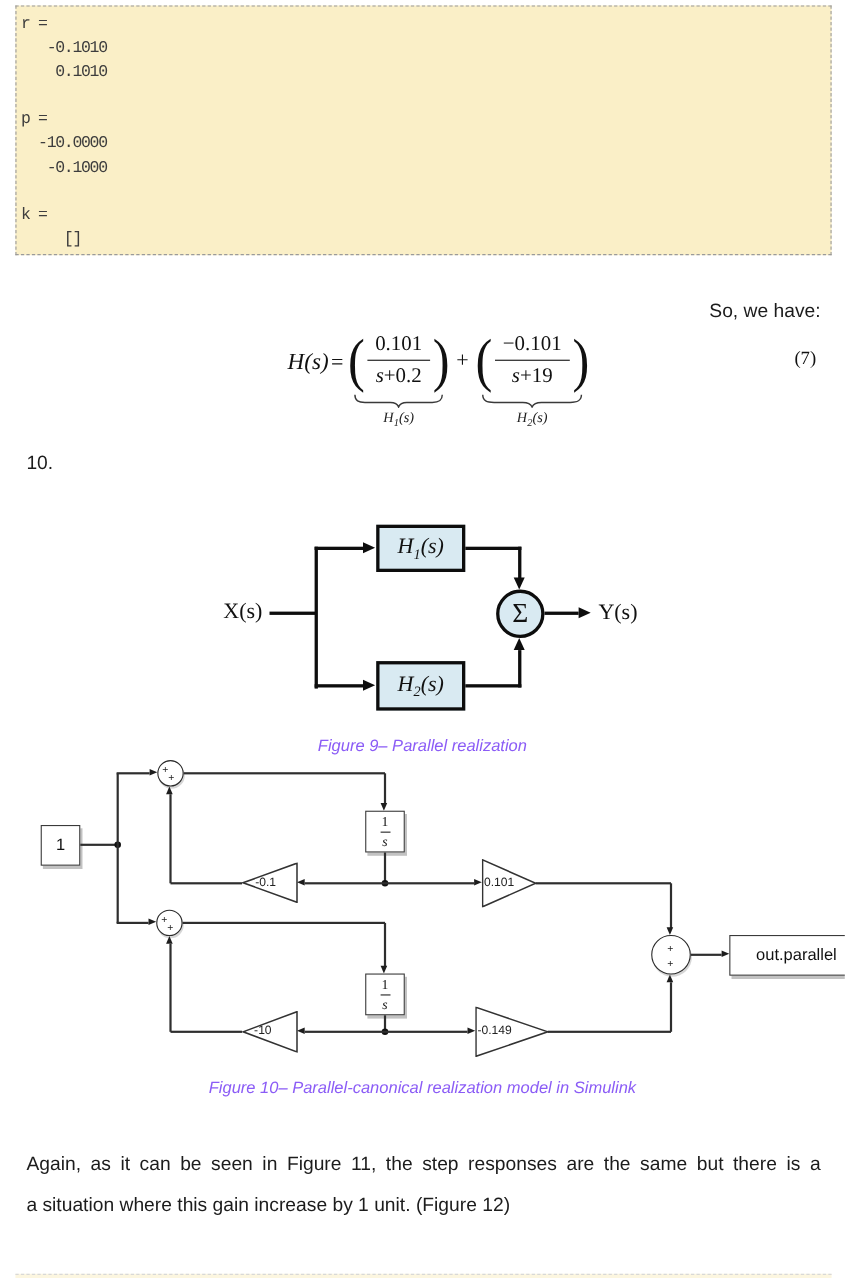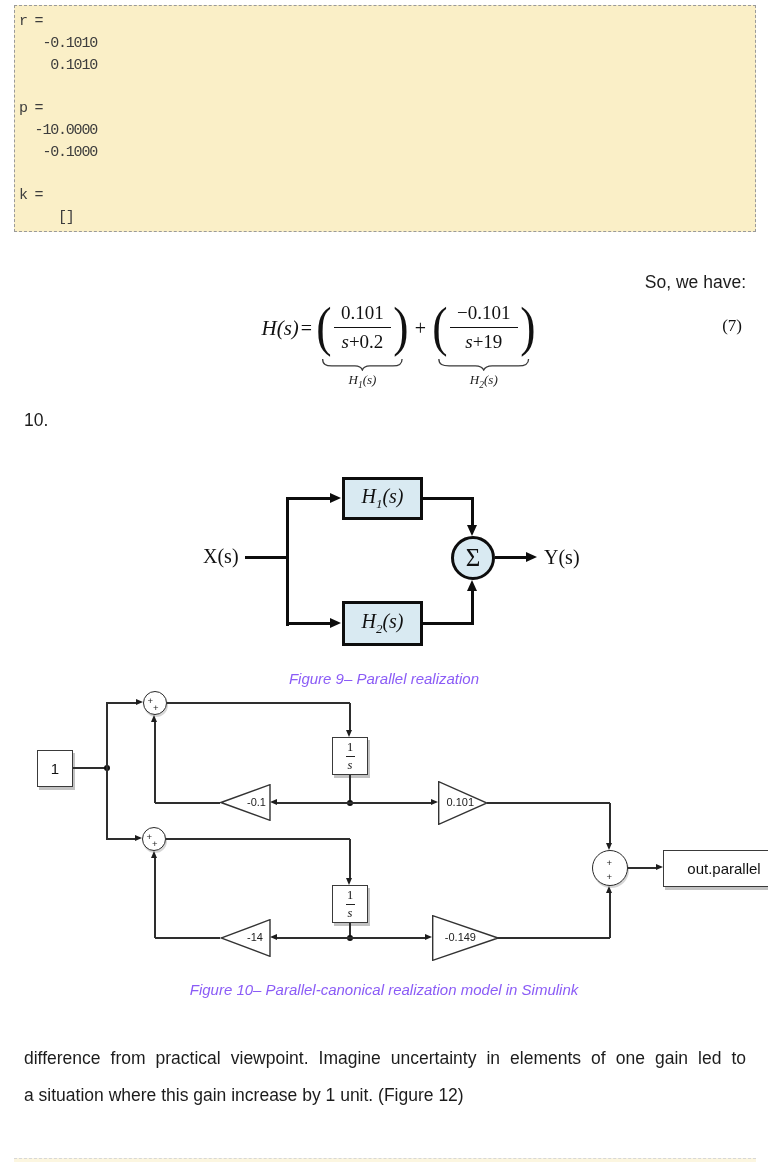--- a/index.html
+++ b/index.html
@@ -75,21 +75,21 @@
   .sm-block { position:absolute; background:#fff; border:1.5px solid #3a3a3a;
               box-shadow:2px 3px 0 rgba(120,120,120,.45);
               display:flex; align-items:center; justify-content:center;
               font-size:15px; color:#111; }
   .sm-sum { position:absolute; border-radius:50%; background:#fff; border:1.6px solid #2a2a2a;
             box-shadow:1px 2px 0 rgba(120,120,120,.3); }
   .sm-plus { position:absolute; font-size:9.5px; line-height:9px; color:#222; font-family:"Liberation Sans",sans-serif; }
   .integ { flex-direction:column; font-family:"Liberation Serif","DejaVu Serif",serif; font-size:12.5px; }
   .integ .bar { width:9px; border-top:1.3px solid #222; margin:1px 0; }
   .gain-svg { position:absolute; }
-  .gain-label { position:absolute; font-size:11px; color:#222; text-align:right; line-height:12px; }
+  .gain-label { position:absolute; font-size:11px; color:#222; text-align:left; line-height:12px; }
 
   .next-block-edge { position:absolute; left:14px; top:1158px; width:742px; height:4px;
                      background:#faefc7; border-top:1px dashed #b8b8b8; opacity:.55; }
 </style>
 </head>
 <body>
 
 <div class="page">
 
   <pre class="code-block">r = 
@@ -254,21 +254,21 @@
       <span class="var-i">s</span>
     </div>
     <div class="smv" style="left:349px; top:923px; height:15px;"></div>
     <div class="dot" style="left:347px; top:935px;"></div>
 
     <div class="smh" style="left:277px; top:937px; width:73px;"></div>
     <div class="ar-l" style="left:270px; top:934px;"></div>
     <svg class="gain-svg" style="left:220px; top:919px;" width="51" height="38">
       <polygon points="50,0.7 50,37.3 1,19" fill="#ffffff" stroke="#333333" stroke-width="1.4"></polygon>
     </svg>
-    <div class="gain-label" style="left:231px; top:931px; width:32px;">-14</div>
+    <div class="gain-label" style="left:231px; top:931px; width:32px;">-10</div>
     <div class="smh" style="left:155px; top:937px; width:65px;"></div>
     <div class="smv" style="left:154px; top:858px; height:80px;"></div>
     <div class="ar-u" style="left:151px; top:851px;"></div>
 
     <div class="smh" style="left:350px; top:937px; width:75px;"></div>
     <div class="ar-r" style="left:425px; top:934px;"></div>
     <svg class="gain-svg" style="left:432px; top:915px;" width="67" height="46">
       <polygon points="0.7,0.7 0.7,45.3 66,23" fill="#ffffff" stroke="#333333" stroke-width="1.4"></polygon>
     </svg>
     <div class="gain-label" style="left:434px; top:931px; width:42px;">-0.149</div>
@@ -283,19 +283,19 @@
     <div class="smh" style="left:628px; top:867px; width:28px;"></div>
     <div class="ar-r" style="left:656px; top:864px;"></div>
     <div class="sm-block" style="left:663px; top:850px; width:122px; height:37px;">
         <span>out.parallel</span>
       </div>
 
     <div class="caption" style="top:981px;">Figure 10– Parallel-canonical realization model in Simulink</div>
   </div>
 
   <div class="para" style="top:1040px;">
-    <div class="pline just">difference from practical viewpoint. Imagine uncertainty in elements of one gain led to</div>
+    <div class="pline just">Again, as it can be seen in Figure 11, the step responses are the same but there is a</div>
     <div class="pline">a situation where this gain increase by 1 unit. (Figure 12)</div>
   </div>
 
   <div class="next-block-edge"></div>
 
 </div>
 
 </body></html>

